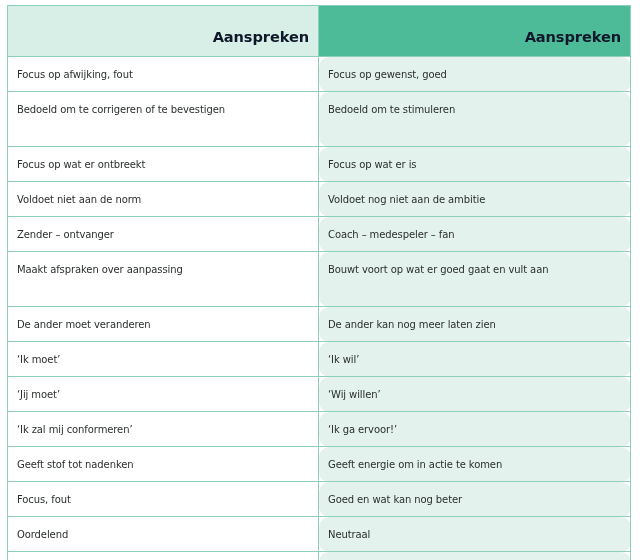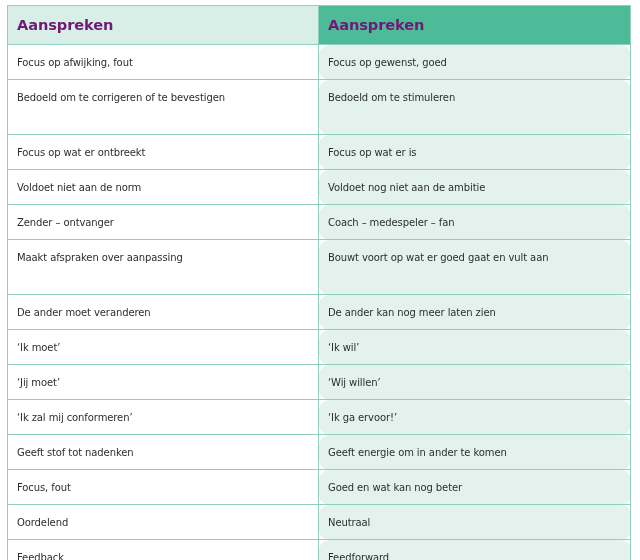--- a/index.html
+++ b/index.html
@@ -33,22 +33,23 @@
       vertical-align: top;
       padding: 7px 9px 6px 9px;
       font-size: 10px;
       line-height: 21px;
       letter-spacing: -0.1px;
     }
     table.cmp th {
       height: 24px;
       font-weight: bold;
       font-size: 14.6px;
-      color: #701a75;
-      padding-top: 8px;
+      color: #0f172a;
+      padding-top: 20px;
+      text-align: right;
     }
     table.cmp th.h-left {
       background: #d8efe7;
     }
     table.cmp th.h-right {
       background: #4dbb98;
     }
     table.cmp td.left {
       background: #ffffff;
     }
@@ -110,21 +111,21 @@
       <tr class="single">
         <td class="left">‘Jij moet’</td>
         <td class="right">‘Wij willen’</td>
       </tr>
       <tr class="single">
         <td class="left">‘Ik zal mij conformeren’</td>
         <td class="right">‘Ik ga ervoor!’</td>
       </tr>
       <tr class="single">
         <td class="left">Geeft stof tot nadenken</td>
-        <td class="right">Geeft energie om in ander te komen</td>
+        <td class="right">Geeft energie om in actie te komen</td>
       </tr>
       <tr class="single">
         <td class="left">Focus, fout</td>
         <td class="right">Goed en wat kan nog beter</td>
       </tr>
       <tr class="single">
         <td class="left">Oordelend</td>
         <td class="right">Neutraal</td>
       </tr>
       <tr class="single">

